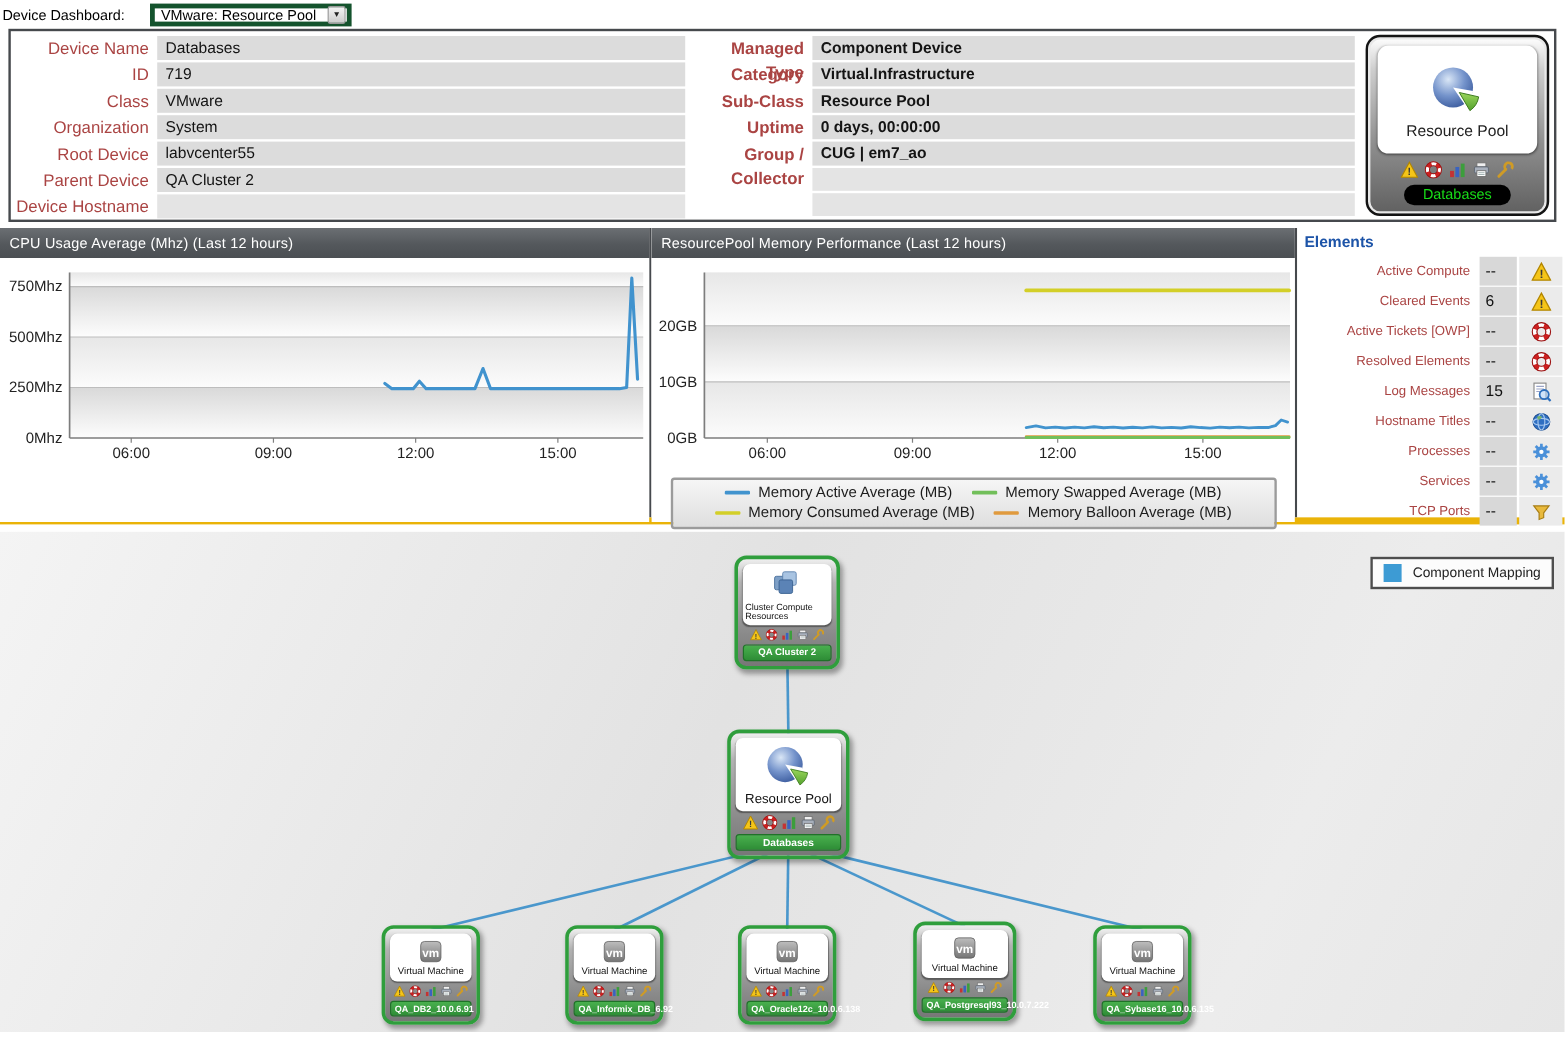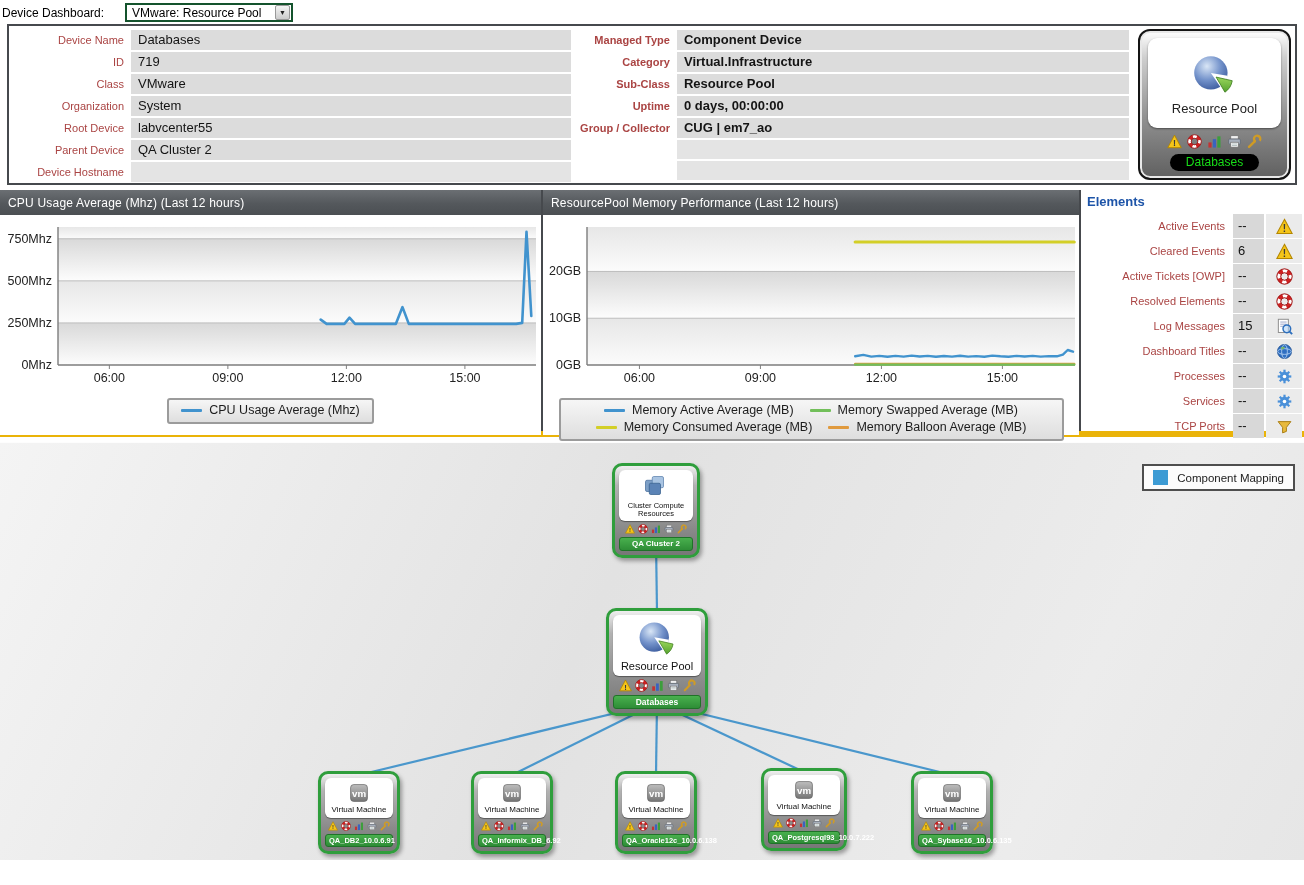--- a/index.html
+++ b/index.html
@@ -2,31 +2,31 @@
 <html><head>
 <meta charset="utf-8">
 <style>
   * { margin:0; padding:0; box-sizing:border-box; }
   html,body { background:#fff; }
   body { font-family:"Liberation Sans", sans-serif; color:#111; }
   .page { position:relative; width:1304px; height:885px; background:#fff; overflow:hidden; }
 
   
   .topbar { height:24px; display:flex; align-items:center; gap:21px; padding:3px 2px 2px 2px; font-size:12px; color:#000; }
-  .select { border:2px solid #14532d; height:19px; width:168px; background:#fff; display:flex; align-items:center; justify-content:space-between; padding-left:5px; font-size:12px; cursor:default; }
+  .select { border:4px solid #14532d; height:19px; width:168px; background:#fff; display:flex; align-items:center; justify-content:space-between; padding-left:5px; font-size:12px; cursor:default; }
   .select-arrow { width:15px; height:15px; margin-right:1px; background:linear-gradient(#f4f4f4,#cccccc); border:1px solid #999; border-radius:2px; font-size:7px; color:#222; display:flex; align-items:center; justify-content:center; }
 
   
   .info-panel { margin:0 7px; border:2px solid #46494d; height:161px; background:#fff; padding:3px 4px; }
   .info-cols { display:flex; height:100%; }
   .info-col { display:flex; flex-direction:column; gap:2px; padding-top:1px; }
   .info-col.left  { width:566px; }
   .info-col.right { width:560px; margin-left:6px;font-weight:bold; }
   .info-row { display:flex; height:20px; }
-  .info-row .lbl { width:118px; text-align:right; color:#aa4443; font-size:11px; line-height:20px; padding-right:7px; flex:none; }
+  .info-row .lbl { width:118px; text-align:right; color:#aa4443; font-size:14px; line-height:20px; padding-right:7px; flex:none; }
   .info-col.right .lbl { width:100px; }
   .info-row .val { flex:1; background:#dcdcdc; font-size:13px; color:#141414; line-height:20px; padding-left:7px; white-space:nowrap; overflow:hidden; }
   .info-row .val:empty { background:#e4e4e4; }
 
   
   .device-card { width:155px; height:151px; margin-left:9px; border:2px solid #141414; border-radius:12px;
     background:linear-gradient(180deg,#ffffff 0%,#cfcfcf 18%,#8f8f8f 60%,#606060 100%);
     box-shadow:inset 0 0 0 2px #e8e8e8; display:flex; flex-direction:column; align-items:center; padding:7px 6px 6px; cursor:pointer; }
   .card-white { background:#fff; border-radius:9px; width:133px; height:90px; display:flex; flex-direction:column; align-items:center; justify-content:center; box-shadow:0 1px 2px rgba(0,0,0,.45); }
   .card-type { font-size:13px; color:#222; margin-top:1px; }
@@ -61,21 +61,21 @@
   .topo-panel { margin-top:5px; }
   .topo-body { position:relative; height:418px; background:linear-gradient(115deg,#f4f4f4 0%,#e2e2e2 45%,#ececec 80%,#e6e6e6 100%); border-top:1px solid #fdfdfd; overflow:hidden; }
   #edges { position:absolute; left:0; top:0; }
   .topo-legend { position:absolute; top:21px; right:9px; border:2px solid #4e4e4e; background:#fcfcfc; display:flex; align-items:center; gap:9px; padding:4px 9px; font-size:11.5px; color:#222; }
   .topo-legend .swatch { width:15px; height:15px; background:#3d9bd4; }
 
   .node { position:absolute; border:3px solid #2f9e3c; border-radius:10px;
     background:linear-gradient(180deg,#efefef 0%,#b2b2b2 22%,#8a8a8a 70%,#777 100%);
     box-shadow:2px 3px 4px rgba(0,0,0,.35); display:flex; flex-direction:column; align-items:center; padding:4px 4px 4px; cursor:pointer; }
   .node-white { background:#fff; border-radius:6px; width:100%; display:flex; flex-direction:column; align-items:center; padding:2px 1px 3px; box-shadow:0 1px 1px rgba(0,0,0,.4); }
-  .node-type { color:#111; text-align:center; line-height:1.08; }
+  .node-type { color:#111; line-height:1.08; }
   .node-icons { display:flex; gap:3px; margin:3px 0 3px; align-items:center; }
   .node-icons .micon { width:10px; height:10px; }
   .node.rp .node-icons .micon { width:13px; height:13px; }
   .node-name { background:linear-gradient(#49b04e,#2e8d36); border:1px solid #1f7328; color:#fff; font-weight:bold; font-size:7.5px; border-radius:3px; padding:1px 3px; text-align:center; width:100%; line-height:1.2; }
   .micon { display:inline-block; }
   .micon svg { width:100%; height:100%; display:block; }
 </style>
 </head>
 <body>
 
@@ -244,28 +244,20 @@
             <line x1="227.8677685950413" y1="150" x2="227.8677685950413" y2="154" stroke="#808080"></line>
             <text x="227.8677685950413" y="167" font-size="12.5" fill="#222" text-anchor="middle">09:00</text>
             <line x1="346.3801652892561" y1="150" x2="346.3801652892561" y2="154" stroke="#808080"></line>
             <text x="346.3801652892561" y="167" font-size="12.5" fill="#222" text-anchor="middle">12:00</text>
             <line x1="464.89256198347107" y1="150" x2="464.89256198347107" y2="154" stroke="#808080"></line>
             <text x="464.89256198347107" y="167" font-size="12.5" fill="#222" text-anchor="middle">15:00</text>
             <line x1="58" y1="12" x2="58" y2="150" stroke="#7d7d7d" stroke-width="1.4"></line>
             <line x1="58" y1="150" x2="536" y2="150" stroke="#7d7d7d" stroke-width="1.4"></line>
             <polyline points="320.7,104.6 326.6,108.9 344.4,108.9 349.5,102.7 355.1,108.9 395.8,108.9 402.5,92.1 408.8,108.9 516.2,108.9 522.2,107.9 526.5,16.7 531.3,101.0" fill="none" stroke="#4193ce" stroke-width="2.6" stroke-linejoin="round" stroke-linecap="round"></polyline>
           </svg>
-          <div class="legend">
-            <span class="legend-box" style="max-width:260px">
-              <span class="leg-item">
-                <span class="leg-line" style="background:#4193ce"></span>
-                <span>CPU Usage Average (Mhz)</span>
-              </span>
-            </span>
-          </div>
         </div>
     </section>
     <section class="chart-panel mem">
       <div class="bar-header">ResourcePool Memory Performance (Last 12 hours)</div>
       <div class="chart-body" id="chart1">
           <svg width="536" height="182">
             <defs>
               <linearGradient id="bandchart1" x1="0" y1="0" x2="0" y2="1">
                 <stop offset="0" stop-color="#d7d7d7"></stop>
                 <stop offset="1" stop-color="#fdfdfd"></stop>
@@ -314,21 +306,21 @@
                 <span>Memory Balloon Average (MB)</span>
               </span>
             </span>
           </div>
         </div>
     </section>
     <aside class="elements-panel">
       <div class="elements-title">Elements</div>
       <div id="elements-rows">
           <div class="el-row">
-            <span class="el-label">Active Events</span>
+            <span class="el-label">Active Compute</span>
             <span class="el-val">--</span>
             <span class="el-icon">
               <svg viewBox="0 0 16 16">
                 <path d="M8 1.2 L15.2 14.6 H0.8 Z" fill="#f5c518" stroke="#b38600" stroke-width="1"></path>
                 <text x="8" y="13" font-size="9.5" text-anchor="middle" fill="#3a3a3a" font-weight="bold">!</text>
               </svg>
             </span>
           </div>
           <div class="el-row">
             <span class="el-label">Cleared Events</span>
@@ -372,21 +364,21 @@
                 <rect x="2.2" y="1.2" width="9.4" height="12.4" fill="#ffffff" stroke="#8a8a8a" stroke-width="0.9"></rect>
                 <line x1="4" y1="3.8" x2="10" y2="3.8" stroke="#9aa4c8" stroke-width="0.9"></line>
                 <line x1="4" y1="5.8" x2="10" y2="5.8" stroke="#9aa4c8" stroke-width="0.9"></line>
                 <line x1="4" y1="7.8" x2="8" y2="7.8" stroke="#9aa4c8" stroke-width="0.9"></line>
                 <circle cx="10.2" cy="10.2" r="3.6" fill="rgba(170,205,245,0.55)" stroke="#2d6fbd" stroke-width="1.4"></circle>
                 <line x1="12.8" y1="12.8" x2="15.2" y2="15.2" stroke="#2d6fbd" stroke-width="1.8"></line>
               </svg>
             </span>
           </div>
           <div class="el-row">
-            <span class="el-label">Dashboard Titles</span>
+            <span class="el-label">Hostname Titles</span>
             <span class="el-val">--</span>
             <span class="el-icon">
               <svg viewBox="0 0 16 16">
                 <circle cx="8" cy="8" r="6.6" fill="#2f6fc2"></circle>
                 <circle cx="8" cy="8" r="6.6" fill="none" stroke="#1c4d8f" stroke-width="0.8"></circle>
                 <ellipse cx="8" cy="8" rx="6.4" ry="2.7" fill="none" stroke="#a8c8ee" stroke-width="0.9"></ellipse>
                 <ellipse cx="8" cy="8" rx="2.7" ry="6.4" fill="none" stroke="#a8c8ee" stroke-width="0.9"></ellipse>
                 <path d="M4.5 4.2 Q6.5 2.8 8.6 4 Q7.6 6.2 5.4 6.4 Z" fill="#77b46a"></path>
               </svg>
             </span>

